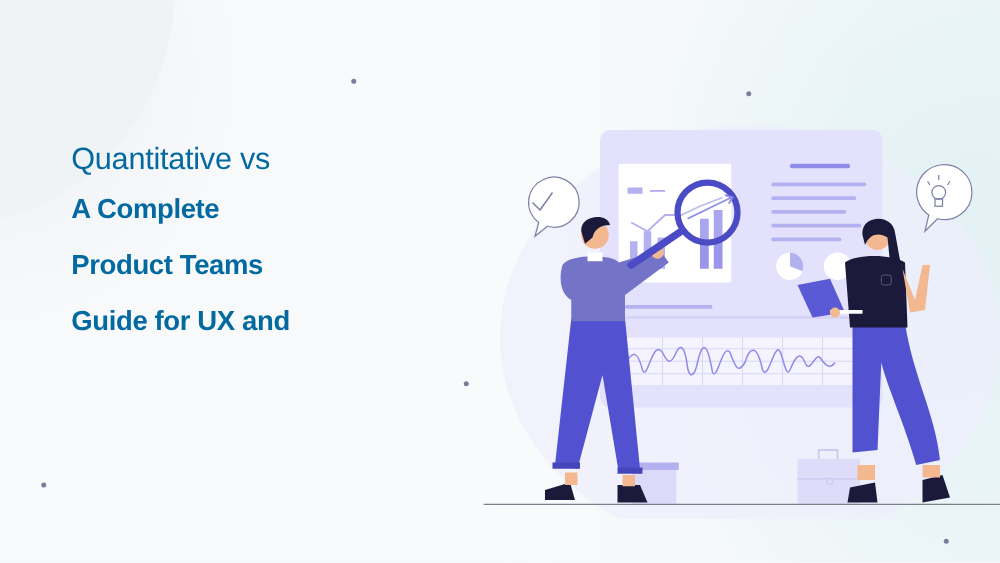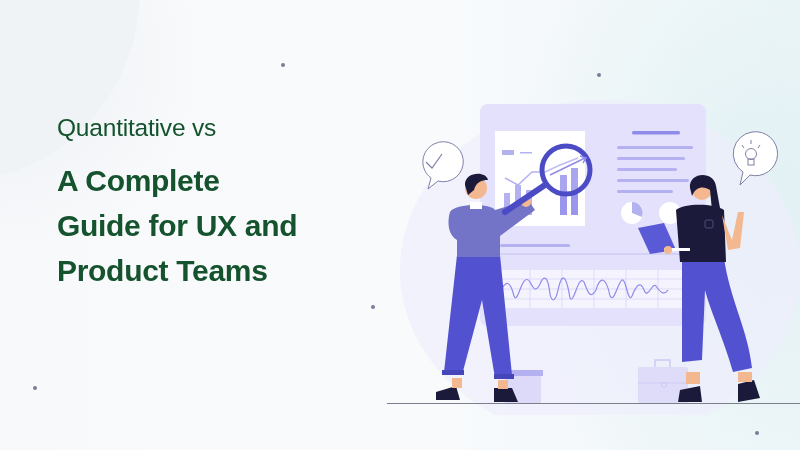--- a/index.html
+++ b/index.html
@@ -14,23 +14,23 @@
       radial-gradient(ellipse 260px 320px at 760px 200px, #e2f1f4 0%, rgba(226,241,244,0) 100%),
       radial-gradient(ellipse 200px 200px at 0px 60px, #eef1f4 0%, rgba(238,241,244,0) 100%),
       linear-gradient(90deg, #f7f9fb 0%, #f8fafc 55%, #eef6f8 100%);
   }
   .corner-arc {
     position: absolute; left: -220px; top: -200px; width: 360px; height: 380px;
     border-radius: 50%; background: #f0f3f6;
   }
   .dot { position: absolute; width: 4px; height: 4px; border-radius: 50%; background: #7a7d9a; }
 
-  .title-block { position: absolute; left: 57px; top: 112px; color: #14532d; }
+  .title-block { position: absolute; left: 57px; top: 112px; color: #0369a1; }
   .subtitle { font-size: 24.5px; line-height: 32px; font-weight: 400; letter-spacing: -0.2px; }
-  .headline { margin-top: 14px; font-size: 30px; line-height: 45px; font-weight: 700; letter-spacing: -0.3px; }
+  .headline { font-size: 22px; line-height: 45px; font-weight: 700; letter-spacing: -0.3px; }
 
   .illustration { position: absolute; left: 380px; top: 95px; width: 420px; height: 320px; }
   .ground { position: absolute; left: 387px; top: 403px; width: 413px; height: 1px; background: #7c7f8c; }
 </style>
 </head>
 <body>
 
 <div class="bg-gradient"></div>
 <div class="corner-arc"></div>
 
@@ -39,22 +39,22 @@
 <div class="dot" style="left:371px;top:305px;"></div>
 <div class="dot" style="left:33px;top:386px;"></div>
 <div class="dot" style="left:755px;top:431px;"></div>
 
 <div class="title-block">
   <div class="subtitle">
     <div>Quantitative vs</div>
   </div>
   <div class="headline">
     <div>A Complete</div>
+    <div>Product Teams</div>
     <div>Guide for UX and</div>
-    <div>Product Teams</div>
   </div>
 </div>
 
 <svg class="illustration" viewBox="380 95 420 320" xmlns="http://www.w3.org/2000/svg">
 
   <ellipse cx="600" cy="270" rx="200" ry="170" fill="#eeeefc" opacity="0.7"></ellipse>
 
   <g>
     <rect x="480" y="104" width="226" height="222" rx="8" fill="#e3e1fb"></rect>
 

